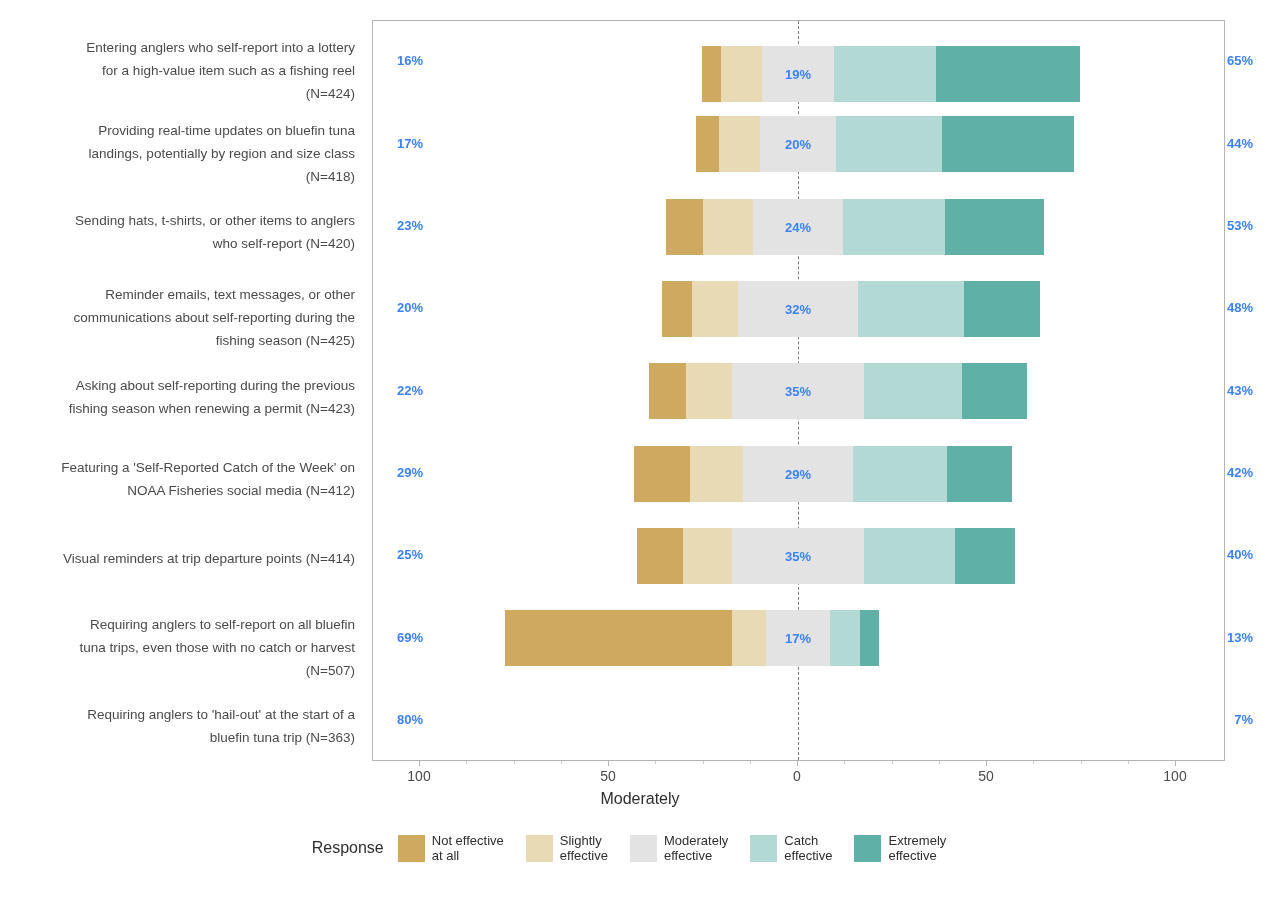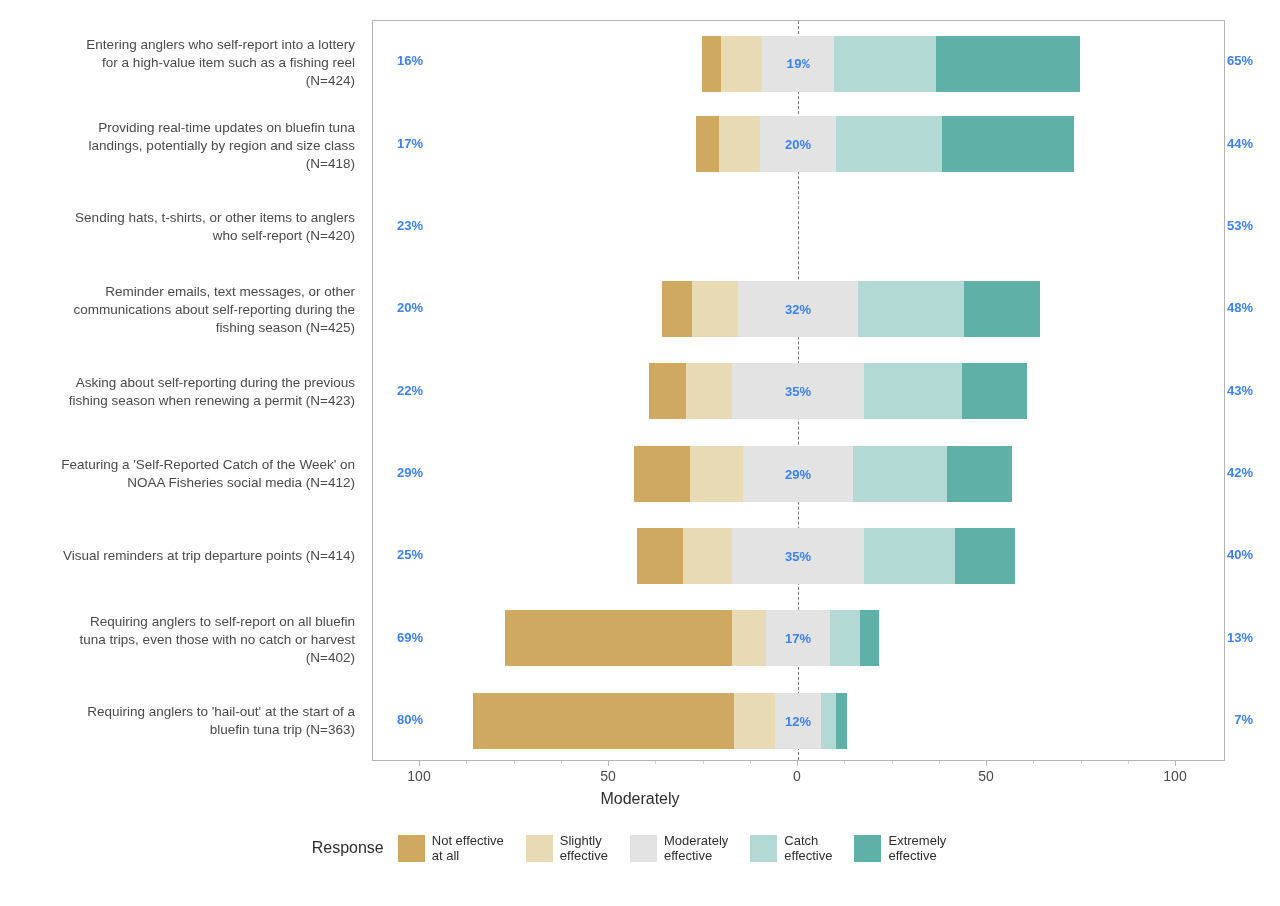--- a/index.html
+++ b/index.html
@@ -42,21 +42,21 @@
     transform: translateY(-50%);
     display: flex;
   }
   .seg { height: 100%; }
 
   .catlabel {
     position: absolute;
     right: 0;
     text-align: right;
     font-size: 13.5px;
-    line-height: 18px;
+    line-height: 23px;
     color: #4a4a4a;
     white-space: pre-line;
   }
 
   .pctleft, .pctright, .pctmid {
     position: absolute;
     font-size: 13px;
     font-weight: bold;
     color: #3b82f6;
   }
@@ -119,40 +119,50 @@
     white-space: pre-line;
   }
 </style>
 </head>
 <body>
 
 <div id="root">
 
   <div id="panel">
     <div class="zeroline" id="zeroline" style="left: 425px;"></div>
-  <div class="row" style="top: 2px; height: 82.3333px; font-family: Liberation Mono, monospace;">
+  <div class="row" style="top: 12px; height: 82.3333px;">
         <div class="bar" style="left: 328.61px;">
           <div class="seg" style="width: 18.9px; background: rgb(207, 169, 95);"></div>
           <div class="seg" style="width: 41.58px; background: rgb(232, 218, 180);"></div>
           <div class="seg" style="width: 71.82px; background: rgb(227, 227, 227);"></div>
           <div class="seg" style="width: 102.06px; background: rgb(179, 217, 213);"></div>
           <div class="seg" style="width: 143.64px; background: rgb(95, 176, 166);"></div>
         </div>
         <div class="pctmid" style="left: 425px;">19%</div>
       </div>
       <div class="row" style="top: 82.3333px; height: 82.3333px;">
         <div class="bar" style="left: 322.94px;">
           <div class="seg" style="width: 22.68px; background: rgb(207, 169, 95);"></div>
           <div class="seg" style="width: 41.58px; background: rgb(232, 218, 180);"></div>
           <div class="seg" style="width: 75.6px; background: rgb(227, 227, 227);"></div>
           <div class="seg" style="width: 105.84px; background: rgb(179, 217, 213);"></div>
           <div class="seg" style="width: 132.3px; background: rgb(95, 176, 166);"></div>
         </div>
         <div class="pctmid" style="left: 425px;">20%</div>
       </div>
+      <div class="row" style="top: 164.667px; height: 82.3333px;">
+        <div class="bar" style="left: 292.7px;">
+          <div class="seg" style="width: 37.8px; background: rgb(207, 169, 95);"></div>
+          <div class="seg" style="width: 49.14px; background: rgb(232, 218, 180);"></div>
+          <div class="seg" style="width: 90.72px; background: rgb(227, 227, 227);"></div>
+          <div class="seg" style="width: 102.06px; background: rgb(179, 217, 213);"></div>
+          <div class="seg" style="width: 98.28px; background: rgb(95, 176, 166);"></div>
+        </div>
+        <div class="pctmid" style="left: 425px;">24%</div>
+      </div>
       <div class="row" style="top: 247px; height: 82.3333px;">
         <div class="bar" style="left: 288.92px;">
           <div class="seg" style="width: 30.24px; background: rgb(207, 169, 95);"></div>
           <div class="seg" style="width: 45.36px; background: rgb(232, 218, 180);"></div>
           <div class="seg" style="width: 120.96px; background: rgb(227, 227, 227);"></div>
           <div class="seg" style="width: 105.84px; background: rgb(179, 217, 213);"></div>
           <div class="seg" style="width: 75.6px; background: rgb(95, 176, 166);"></div>
         </div>
         <div class="pctmid" style="left: 425px;">32%</div>
       </div>
@@ -188,30 +198,20 @@
       </div>
       <div class="row" style="top: 576.333px; height: 82.3333px;">
         <div class="bar" style="left: 132.05px;">
           <div class="seg" style="width: 226.8px; background: rgb(207, 169, 95);"></div>
           <div class="seg" style="width: 34.02px; background: rgb(232, 218, 180);"></div>
           <div class="seg" style="width: 64.26px; background: rgb(227, 227, 227);"></div>
           <div class="seg" style="width: 30.24px; background: rgb(179, 217, 213);"></div>
           <div class="seg" style="width: 18.9px; background: rgb(95, 176, 166);"></div>
         </div>
         <div class="pctmid" style="left: 425px;">17%</div>
-      </div>
-      <div class="row" style="top: 658.667px; height: 82.3333px;">
-        <div class="bar" style="left: 99.92px;">
-          <div class="seg" style="width: 260.82px; background: rgb(207, 169, 95);"></div>
-          <div class="seg" style="width: 41.58px; background: rgb(232, 218, 180);"></div>
-          <div class="seg" style="width: 45.36px; background: rgb(227, 227, 227);"></div>
-          <div class="seg" style="width: 15.12px; background: rgb(179, 217, 213);"></div>
-          <div class="seg" style="width: 11.34px; background: rgb(95, 176, 166);"></div>
-        </div>
-        <div class="pctmid" style="left: 425px;">12%</div>
       </div>
     </div>
 
   <div id="overlay">
       <div class="catlabel" style="top: 36.4167px; right: 925px; width: 340px;">Entering anglers who self-report into a lottery
 for a high-value item such as a fishing reel
 (N=424)</div>
       <div class="pctleft" style="top: 53.1667px; left: 397px;">16%</div>
       <div class="pctright" style="top: 53.1667px; right: 27px;">65%</div>
       <div class="catlabel" style="top: 118.75px; right: 925px; width: 340px;">Providing real-time updates on bluefin tuna
@@ -234,21 +234,21 @@
       <div class="pctright" style="top: 382.5px; right: 27px;">43%</div>
       <div class="catlabel" style="top: 456.333px; right: 925px; width: 340px;">Featuring a 'Self-Reported Catch of the Week' on
 NOAA Fisheries social media (N=412)</div>
       <div class="pctleft" style="top: 464.833px; left: 397px;">29%</div>
       <div class="pctright" style="top: 464.833px; right: 27px;">42%</div>
       <div class="catlabel" style="top: 546.917px; right: 925px; width: 340px;">Visual reminders at trip departure points (N=414)</div>
       <div class="pctleft" style="top: 547.167px; left: 397px;">25%</div>
       <div class="pctright" style="top: 547.167px; right: 27px;">40%</div>
       <div class="catlabel" style="top: 612.75px; right: 925px; width: 340px;">Requiring anglers to self-report on all bluefin
 tuna trips, even those with no catch or harvest
-(N=402)</div>
+(N=507)</div>
       <div class="pctleft" style="top: 629.5px; left: 397px;">69%</div>
       <div class="pctright" style="top: 629.5px; right: 27px;">13%</div>
       <div class="catlabel" style="top: 703.333px; right: 925px; width: 340px;">Requiring anglers to 'hail-out' at the start of a
 bluefin tuna trip (N=363)</div>
       <div class="pctleft" style="top: 711.833px; left: 397px;">80%</div>
       <div class="pctright" style="top: 711.833px; right: 27px;">7%</div>
       <div class="tick" style="left: 419px;"></div>
       <div class="ticklabel" style="left: 419px;">100</div>
       <div class="tick" style="left: 608px;"></div>
       <div class="ticklabel" style="left: 608px;">50</div>

